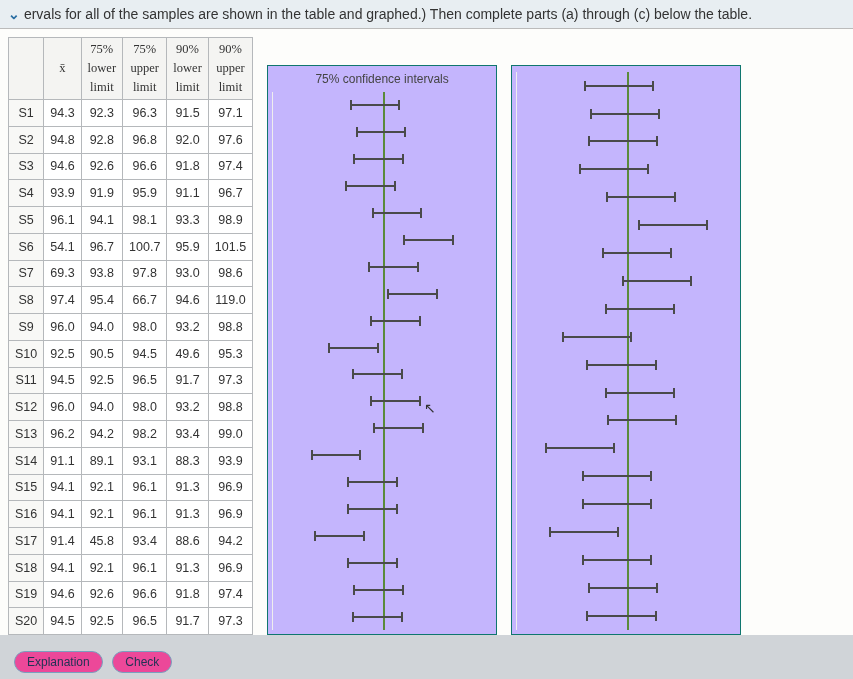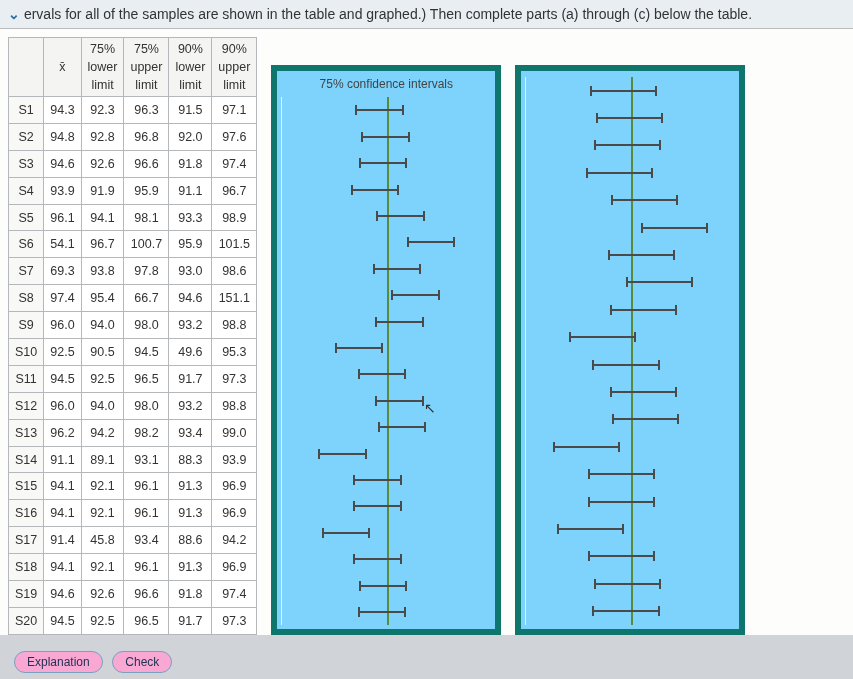--- a/index.html
+++ b/index.html
@@ -37,35 +37,36 @@
   }
   th, td {
     border: 1px solid #b5b8bb;
     padding: 4px 6px;
     text-align: center;
     background: #fff;
   }
   th {
     background: #f4f4f2;
     font-weight: normal;
+    font-family: Liberation Serif, serif;
   }
   .hdr-top { border-bottom: none; }
   .hdr-mid { border-top: none; border-bottom: none; padding-top:0; padding-bottom:0;}
   .hdr-bot { border-top: none; }
   .row-lbl { font-weight: normal; background:#f8f8f6; }
   .charts-wrap {
     flex: 1;
     display: flex;
     gap: 14px;
     padding-top: 28px;
   }
   .chart-box {
     flex: 1;
-    background: #7dd3fc;
-    border: 6px solid #0f766e;
+    background: #c4b5fd;
+    border: 1px solid #0f766e;
     padding: 6px 4px 4px 4px;
     display: flex;
     flex-direction: column;
     max-width: 230px;
     height: 570px;
     box-sizing: border-box;
   }
   .chart-title {
     text-align: center;
     font-size: 12px;
@@ -105,21 +106,21 @@
   .btn-row {
     position: absolute;
     left: 14px;
     bottom: 6px;
   }
   .btn {
     display: inline-block;
     padding: 3px 12px;
     border: 1px solid #7aa0be;
     border-radius: 12px;
-    background: #f9a8d4;
+    background: #ec4899;
     font-size: 12px;
     color: #235;
     cursor: pointer;
     margin-right: 6px;
   }
   .cursor-icon {
     position: absolute;
     left: 424px;
     top: 400px;
     font-size: 14px;
@@ -216,21 +217,21 @@
           <td>97.8</td>
           <td>93.0</td>
           <td>98.6</td>
         </tr>
         <tr>
           <td class="row-lbl">S8</td>
           <td>97.4</td>
           <td>95.4</td>
           <td>66.7</td>
           <td>94.6</td>
-          <td>151.1</td>
+          <td>119.0</td>
         </tr>
         <tr>
           <td class="row-lbl">S9</td>
           <td>96.0</td>
           <td>94.0</td>
           <td>98.0</td>
           <td>93.2</td>
           <td>98.8</td>
         </tr>
         <tr>

